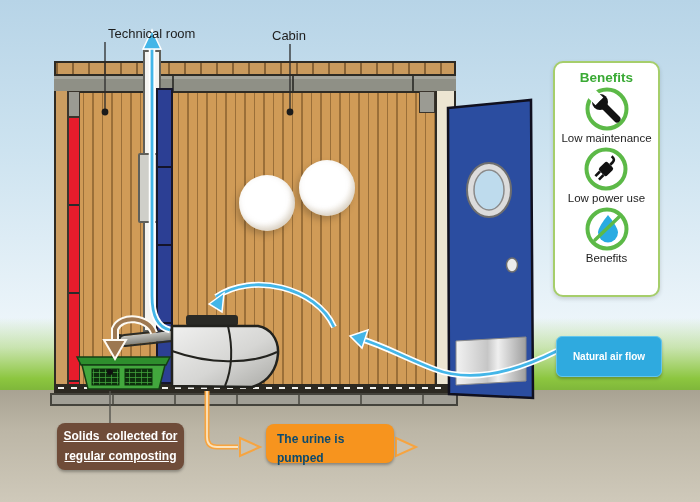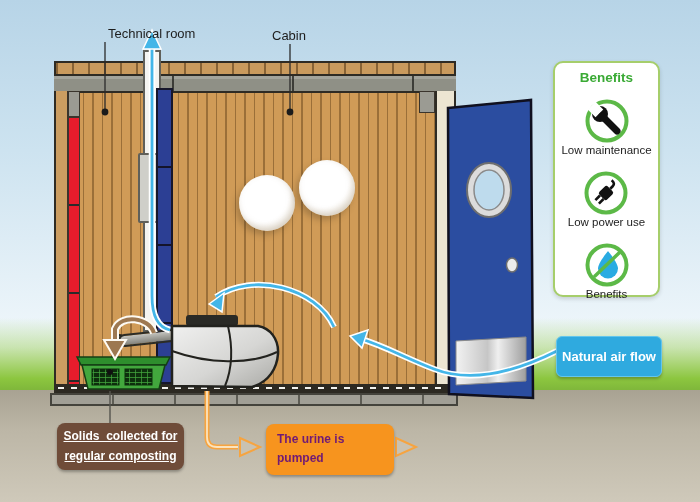--- a/index.html
+++ b/index.html
@@ -43,32 +43,32 @@
   .floor-dash{margin:3px 0 0 2px;height:2px;width:392px;
     background:repeating-linear-gradient(90deg,#f2f2ee 0 6px,rgba(0,0,0,0) 6px 13px);}
   .foundation{left:-6px;top:330px;width:408px;height:13px;background:#a19f96;border:2px solid #44433c;
     background-image:repeating-linear-gradient(90deg,rgba(0,0,0,0) 0 60px,#5d5c54 60px 62px);}
   .grey-pipe{left:62px;top:268px;width:70px;height:13px;border:2px solid #2c2c26;border-radius:7px;
     background:linear-gradient(180deg,#c4c4bf,#82827b);transform:rotate(-6deg);}
   .pipe-cap{left:57px;top:271px;width:13px;height:13px;border-radius:50%;background:#55554f;border:2px solid #23231f;}
   
   .panel{left:553px;top:61px;width:107px;height:236px;box-sizing:border-box;background:#fff;
     border:2px solid #a6ce6b;border-radius:10px;box-shadow:0 2px 4px rgba(0,0,0,.15);
-    display:flex;flex-direction:column;align-items:center;padding:5px 0 0;gap:12px;}
+    display:flex;flex-direction:column;align-items:center;padding:5px 0 0;}
   .panel-title{font-size:13.5px;font-weight:bold;color:#3aaa35;margin:2px 0 1px;}
   .benefit{display:flex;flex-direction:column;align-items:center;}
   .benefit-label{font-size:11.5px;color:#1d1d1d;margin:0 0 2px;}
   .naf-box{left:556px;top:336px;width:104px;height:39px;background:#2faadf;border:1px solid #63c6ec;
-    border-radius:6px;box-shadow:0 2px 3px rgba(0,0,0,.25);color:#fff;font-weight:bold;font-size:13px;
+    border-radius:6px;box-shadow:0 2px 3px rgba(0,0,0,.25);color:#fff;font-weight:bold;font-size:10px;
     display:flex;align-items:center;justify-content:center;}
   .brown-box{left:57px;top:423px;width:127px;height:47px;background:#6f4c39;border-radius:8px;
     box-shadow:0 2px 3px rgba(0,0,0,.3);color:#fff;font-weight:bold;font-size:12px;line-height:1.6;
     display:flex;flex-direction:column;align-items:center;justify-content:center;white-space:pre-wrap;text-decoration:underline;}
-  .orange-box{left:266px;top:424px;width:128px;height:51px;background:#f7941e;border-radius:8px;
-    box-shadow:0 2px 3px rgba(0,0,0,.3);color:#701a75;font-weight:bold;font-size:12px;line-height:1.6;
+  .orange-box{left:266px;top:424px;width:128px;height:39px;background:#f7941e;border-radius:8px;
+    box-shadow:0 2px 3px rgba(0,0,0,.3);color:#0c4a6e;font-weight:bold;font-size:12px;line-height:1.6;
     box-sizing:border-box;padding:6px 0 0 11px;}
   .top-label{font-size:13px;color:#1d1d1d;}
   .lbl-tech{left:64px;top:26px;margin-left:44px;}
   .lbl-cabin{left:272px;top:28px;}
   svg{display:block;}
 </style>
 </head>
 <body>
 
 <div class="scene">

